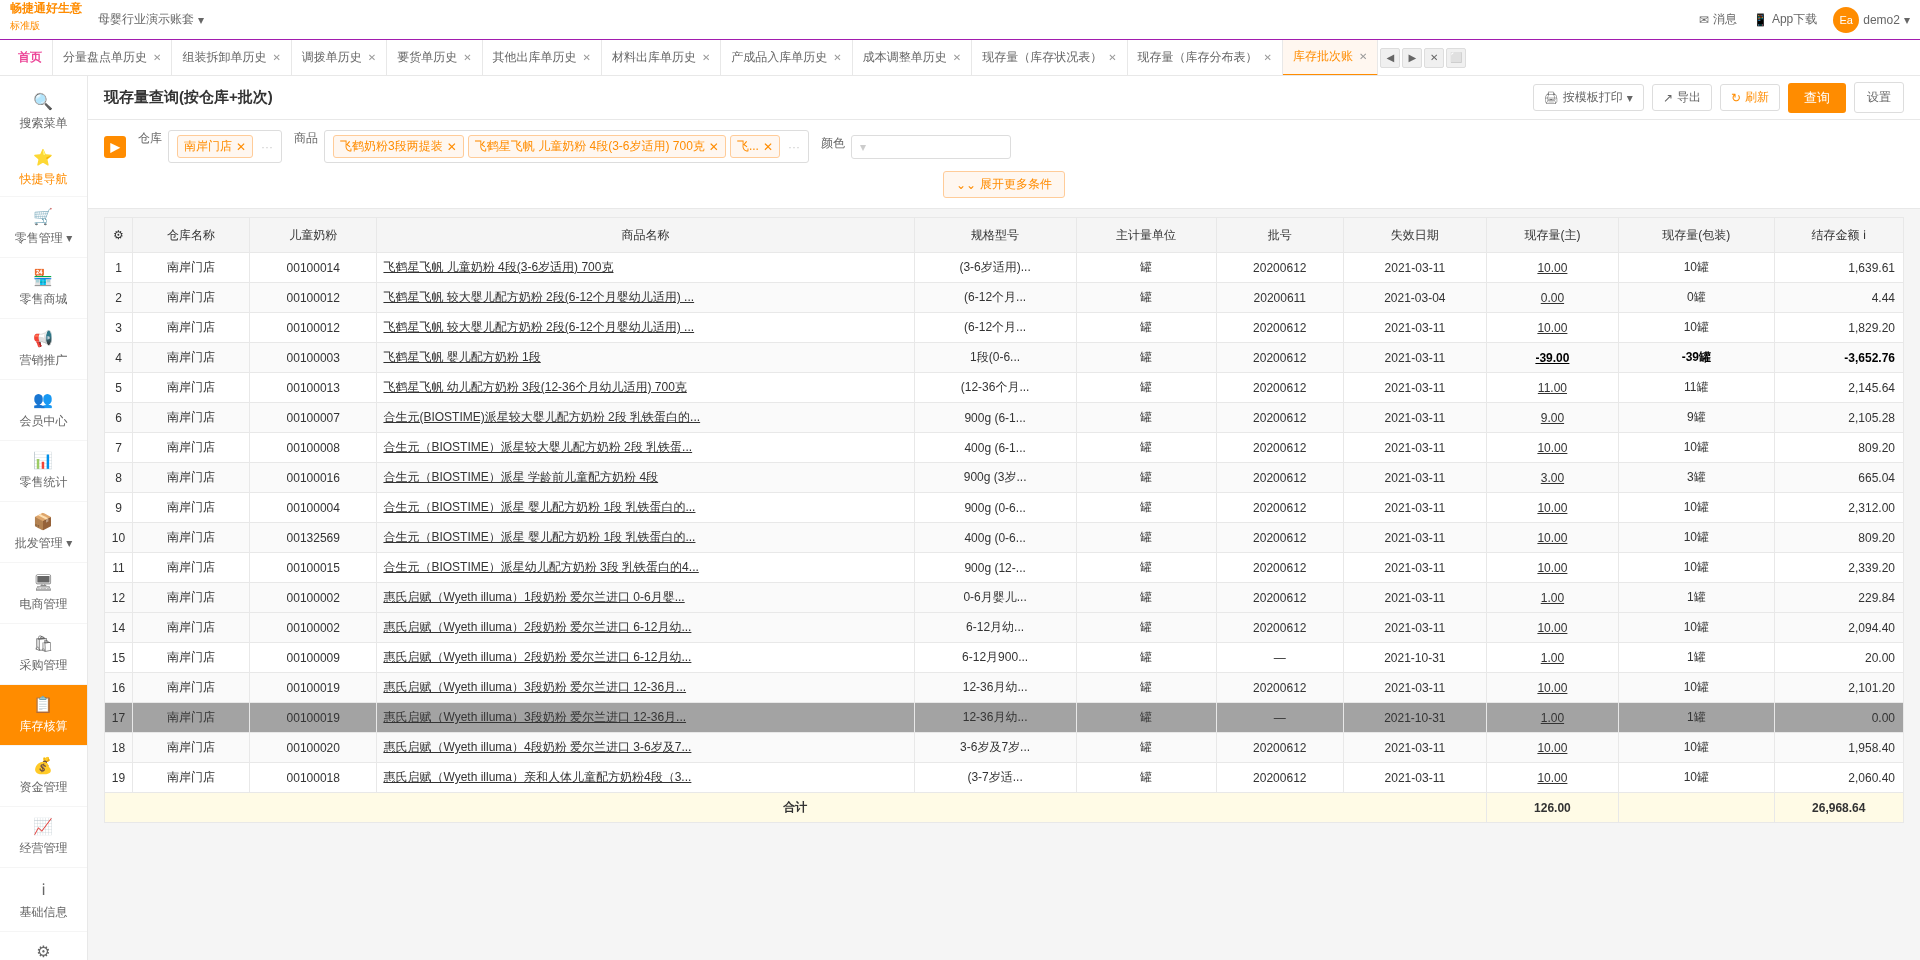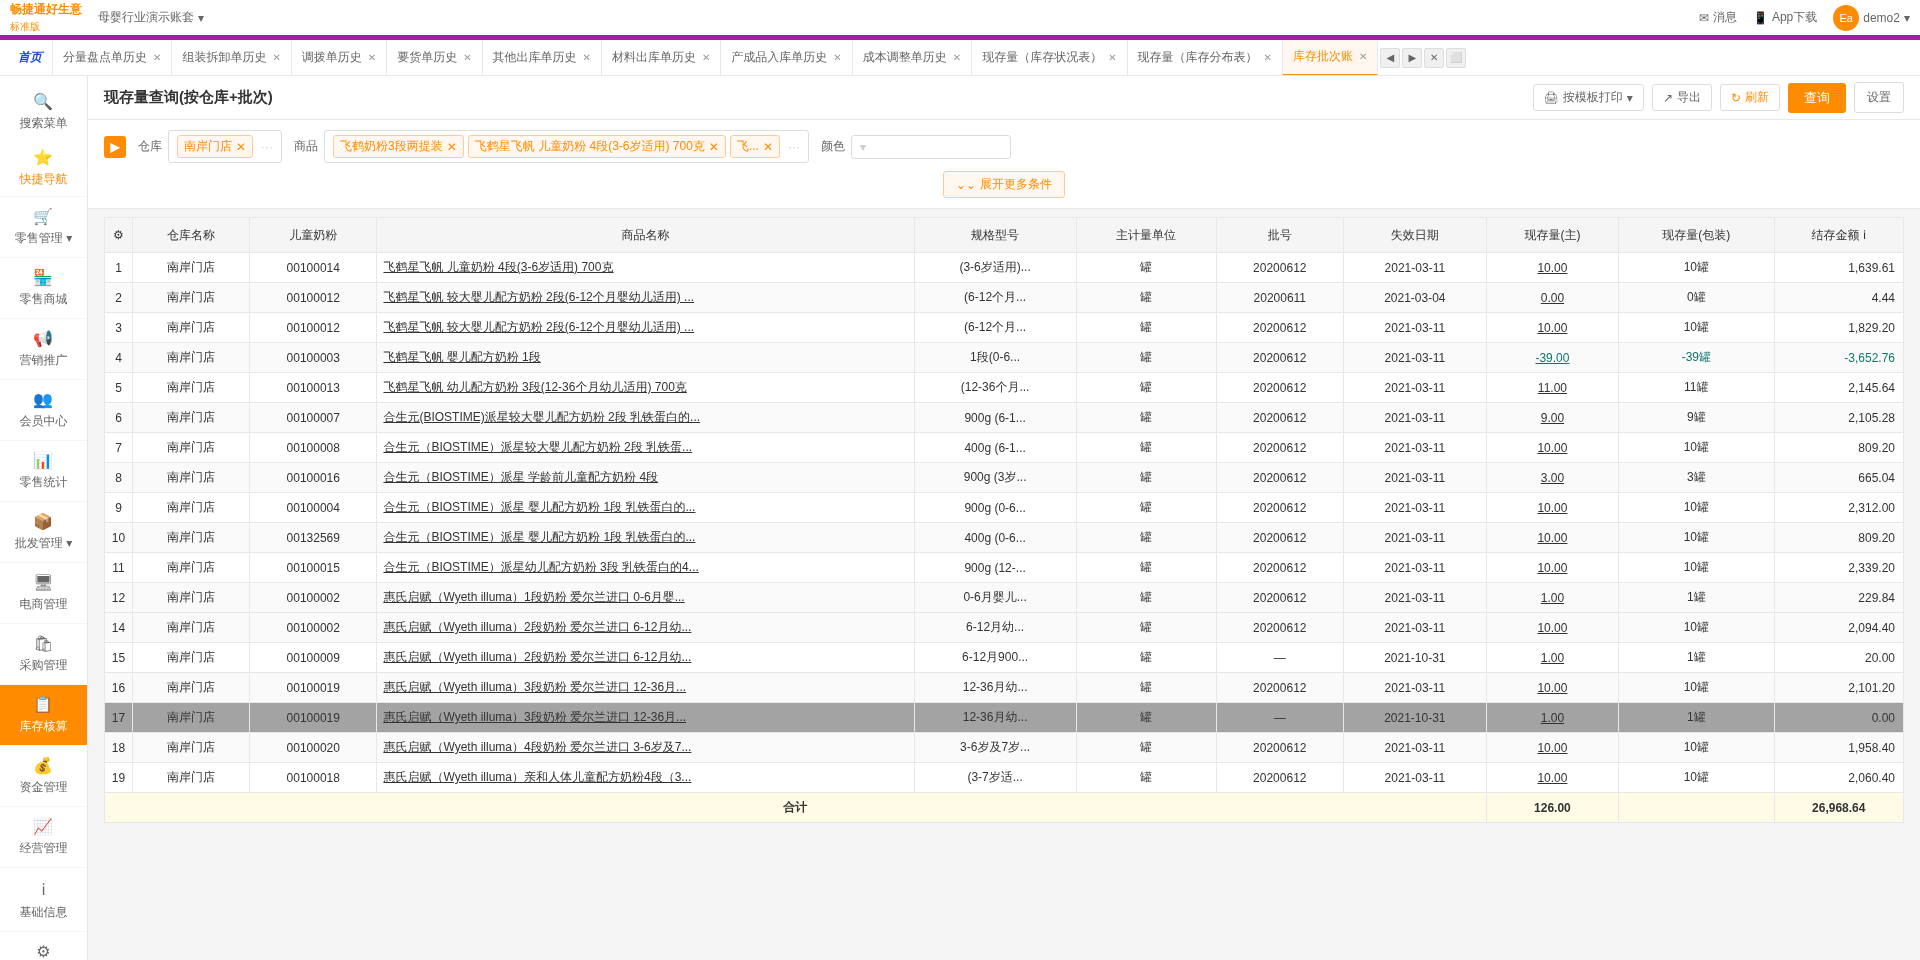--- a/index.html
+++ b/index.html
@@ -1,29 +1,29 @@
 <!DOCTYPE html>
 <html><head>
   <meta charset="utf-8">
   <style>
     * { box-sizing: border-box; margin: 0; padding: 0; font-family: 'Microsoft YaHei', Arial, sans-serif; font-size: 12px; }
     body { background: #f5f5f5; display: flex; flex-direction: column; height: 960px; overflow: hidden; }
 
     
-    .top-bar { background: #fff; height: 40px; display: flex; align-items: center; border-bottom: 5px solid #a21caf; padding: 0 10px; gap: 16px; flex-shrink: 0; }
+    .top-bar { background: #fff; height: 40px; display: flex; border-bottom: 1px solid #a21caf; padding: 0 10px; gap: 16px; flex-shrink: 0; }
     .logo { color: #ff8c00; font-weight: bold; font-size: 13px; white-space: nowrap; }
     .top-nav-label { color: #666; font-size: 12px; cursor: pointer; display: flex; align-items: center; gap: 4px; }
     .top-right { margin-left: auto; display: flex; align-items: center; gap: 16px; color: #666; }
     .top-right span { cursor: pointer; display: flex; align-items: center; gap: 4px; }
     .avatar { width: 26px; height: 26px; border-radius: 50%; background: #ff8c00; color: #fff; display: flex; align-items: center; justify-content: center; font-size: 11px; }
 
     
     .tabs-bar { background: #fff; height: 36px; display: flex; align-items: center; border-bottom: 1px solid #e8e8e8; padding: 0 8px; overflow: hidden; flex-shrink: 0; gap: 0; }
     .tab-item { height: 36px; display: flex; align-items: center; padding: 0 10px; border-right: 1px solid #e8e8e8; cursor: pointer; color: #666; font-size: 12px; white-space: nowrap; gap: 4px; flex-shrink: 0; }
-    .tab-item.home { color: #1d4ed8; font-weight: bold; font-style: italic; }
+    .tab-item.home { color: #ec4899; font-weight: bold; }
     .tab-item.active { background: #fff7f0; color: #ff8c00; border-bottom: 2px solid #ff8c00; }
     .tab-close { color: #999; font-size: 10px; cursor: pointer; margin-left: 2px; }
     .tab-arrows { display: flex; align-items: center; gap: 2px; margin-left: 2px; }
     .tab-arrow { width: 20px; height: 20px; background: #f0f0f0; border: 1px solid #ddd; display: flex; align-items: center; justify-content: center; cursor: pointer; border-radius: 2px; color: #666; font-size: 10px; }
 
     
     .main-layout { display: flex; flex: 1; overflow: hidden; }
 
     
     .sidebar { width: 88px; background: #fff; border-right: 1px solid #e8e8e8; display: flex; flex-direction: column; align-items: center; padding-top: 8px; flex-shrink: 0; overflow-y: auto; }
@@ -43,35 +43,35 @@
     .header-actions { display: flex; align-items: center; gap: 8px; }
     .btn-print { background: #fff; border: 1px solid #ddd; padding: 4px 10px; border-radius: 3px; cursor: pointer; color: #666; display: flex; align-items: center; gap: 4px; }
     .btn-export { background: #fff; border: 1px solid #ddd; padding: 4px 10px; border-radius: 3px; cursor: pointer; color: #666; display: flex; align-items: center; gap: 4px; }
     .btn-refresh { background: #fff; border: 1px solid #ddd; padding: 4px 10px; border-radius: 3px; cursor: pointer; color: #ff8c00; display: flex; align-items: center; gap: 4px; }
     .btn-query { background: #ff8c00; border: none; padding: 6px 16px; border-radius: 3px; cursor: pointer; color: #fff; font-size: 13px; }
     .btn-set { background: #fff; border: 1px solid #ddd; padding: 6px 12px; border-radius: 3px; cursor: pointer; color: #666; font-size: 12px; }
 
     
     .filter-bar { background: #fff; padding: 10px 16px; border-bottom: 1px solid #e8e8e8; flex-shrink: 0; }
     .filter-row { display: flex; align-items: center; gap: 12px; flex-wrap: wrap; }
-    .filter-item { display: flex; align-items: center; gap: 6px; }
+    .filter-item { display: flex; gap: 6px; }
     .filter-label { color: #666; white-space: nowrap; }
     .filter-input { border: 1px solid #ddd; border-radius: 3px; padding: 4px 8px; min-width: 80px; color: #333; display: flex; align-items: center; gap: 4px; background: #fff; cursor: pointer; }
     .filter-tag { background: #fff7f0; border: 1px solid #ffcc99; border-radius: 3px; padding: 2px 6px; color: #ff8c00; display: flex; align-items: center; gap: 4px; font-size: 11px; }
     .filter-tag .remove { cursor: pointer; color: #ff8c00; }
     .expand-btn { background: #fff7f0; border: 1px solid #ffcc99; color: #ff8c00; padding: 4px 12px; border-radius: 3px; cursor: pointer; display: flex; align-items: center; gap: 4px; width: fit-content; margin: 8px auto 0; }
     .orange-arrow { width: 22px; height: 22px; background: #ff8c00; color: #fff; border-radius: 3px; display: flex; align-items: center; justify-content: center; cursor: pointer; font-weight: bold; }
 
     
     .table-area { flex: 1; overflow: auto; padding: 8px 16px; }
     table { width: 100%; border-collapse: collapse; background: #fff; }
     thead tr { background: #f5f5f5; }
     th { padding: 8px 6px; text-align: center; border: 1px solid #e8e8e8; color: #333; font-weight: normal; white-space: nowrap; font-size: 12px; }
     td { padding: 6px 6px; border: 1px solid #e8e8e8; text-align: center; color: #333; font-size: 12px; white-space: nowrap; }
-    .negative { color: #0f766e; }
+    .negative { color: #000000; font-weight: bold; }
     .underline { text-decoration: underline; cursor: pointer; }
     .settings-col { width: 28px; }
     .total-row td { background: #fffbe6; font-weight: bold; }
 
     
     ::-webkit-scrollbar { width: 6px; height: 6px; }
     ::-webkit-scrollbar-track { background: #f1f1f1; }
     ::-webkit-scrollbar-thumb { background: #ccc; border-radius: 3px; }
   </style>
 </head>

